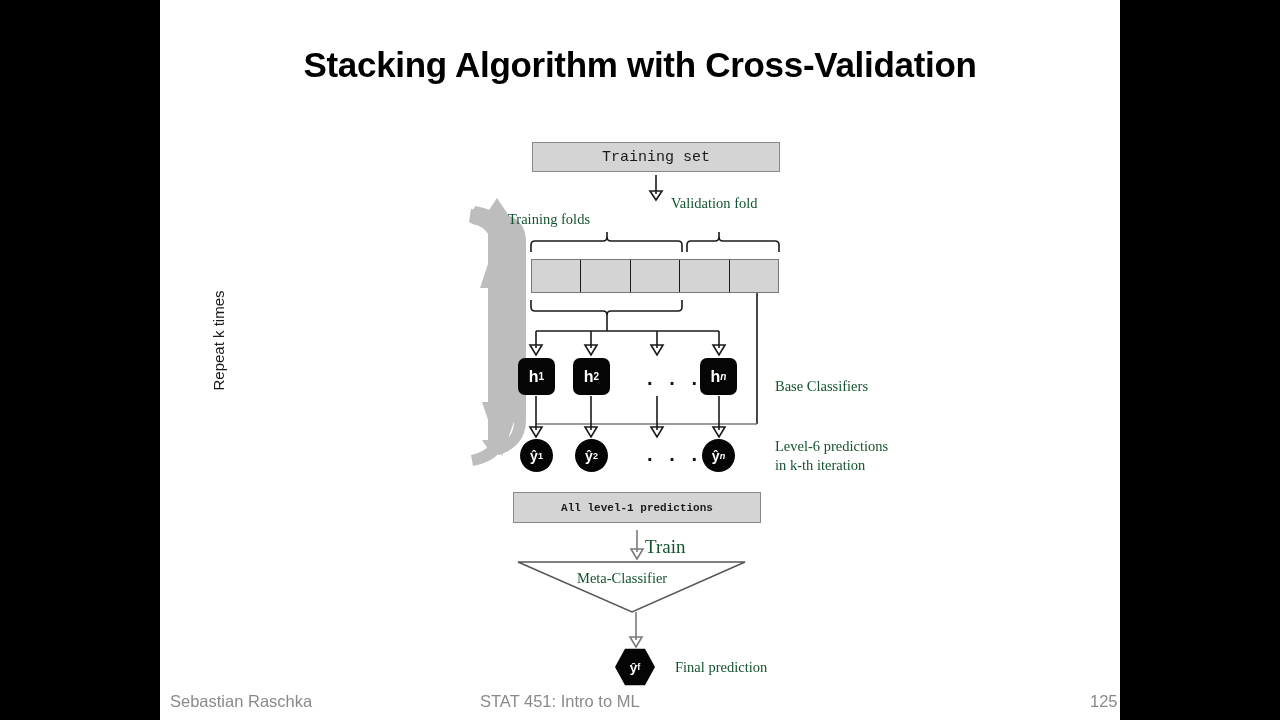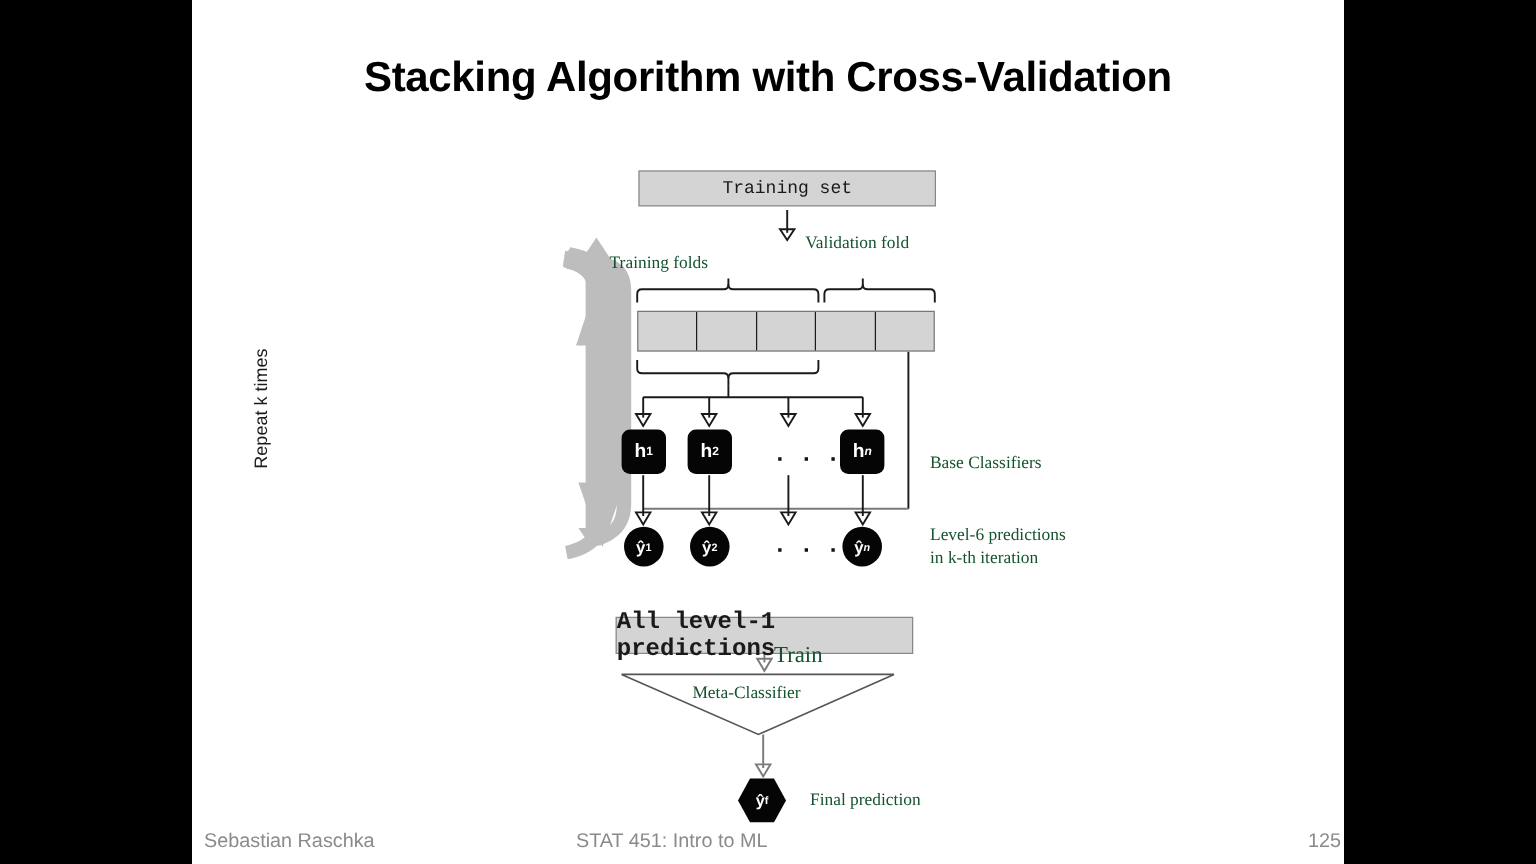--- a/index.html
+++ b/index.html
@@ -18,21 +18,21 @@
   }
 
   #diagram{position:absolute;left:0;top:0;width:960px;height:720px;}
 
   .gbox{
     position:absolute;background:#d4d4d4;border:1.5px solid #888;
     box-sizing:border-box;display:flex;align-items:center;justify-content:center;
     font-size:15px;color:#1a1a1a;font-family:Liberation Mono, monospace;
   }
   #training-set{left:372px;top:142px;width:248px;height:30px;}
-  #all-l1{left:353px;top:514px;width:248px;height:31px;font-weight:bold;font-size:20px;}
+  #all-l1{left:353px;top:492px;width:248px;height:31px;font-weight:bold;font-size:11px;}
 
   .fold-row{position:absolute;left:371px;top:259px;width:248px;height:34px;
     border:1.5px solid #777;box-sizing:border-box;display:flex;background:#d4d4d4;}
   .fold-cell{flex:1;border-right:1.5px solid #1a1a1a;box-sizing:border-box;}
   .fold-cell:last-child{border-right:none;}
 
   .lbl{position:absolute;font-size:14.5px;color:#14532d;white-space:nowrap;
        font-family:Liberation Serif, serif;}
   #lbl-training-folds{left:348px;top:211px;}
   #lbl-validation-fold{left:511px;top:195px;}

